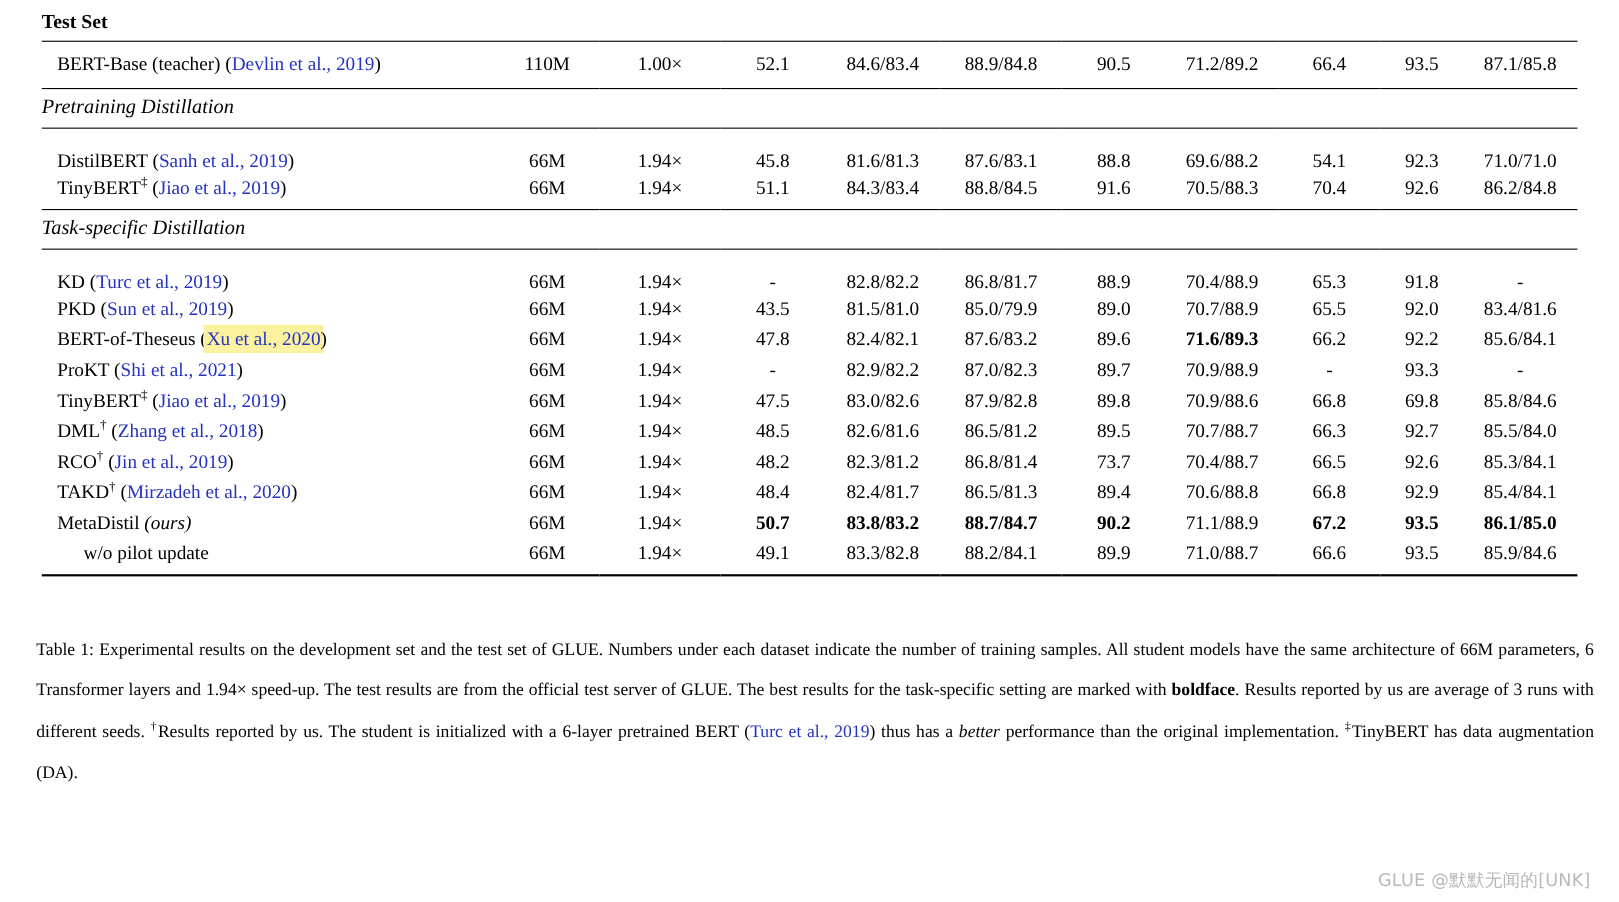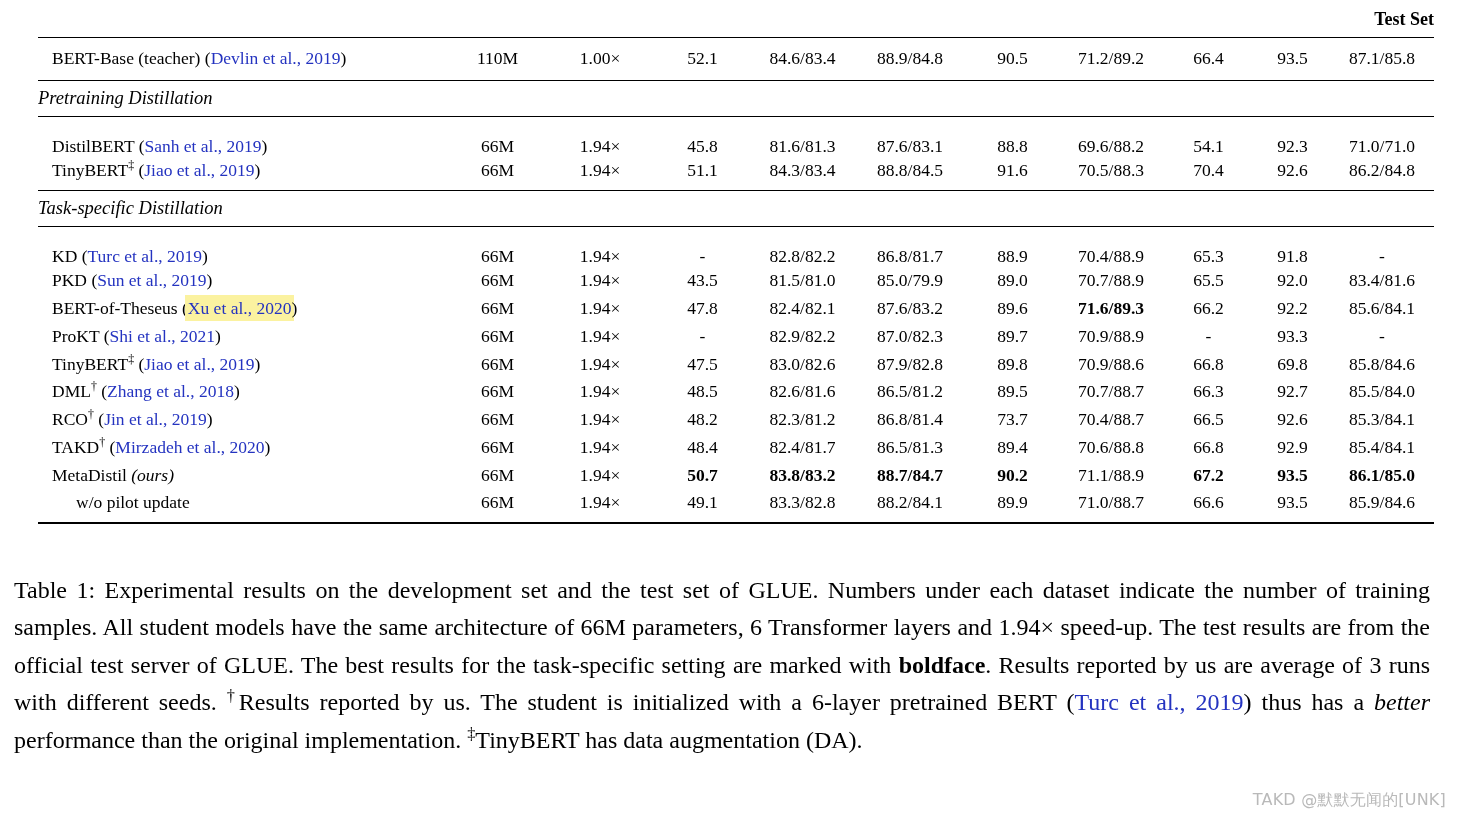--- a/index.html
+++ b/index.html
@@ -4,37 +4,37 @@
 <style>
   :root{ --link:#2433c0; --hl:#fbf2a0; --wm:#b9b9b9; }
   *{box-sizing:border-box;}
   html,body{margin:0;padding:0;}
   body{width:1472px;height:820px;background:#ffffff;color:#000;
        font-family:"Liberation Serif","DejaVu Serif",serif;overflow:hidden;position:relative;}
 
   table.results{border-collapse:collapse;table-layout:fixed;width:1396px;
                 margin:3px 0 0 38px;font-size:17.5px;border-bottom:2.5px solid #000;}
   table.results td{padding:0;vertical-align:middle;overflow:hidden;}
-  tr.head-row td{font-weight:bold;text-align:right;font-size:18px;height:34px;
+  tr.head-row td{font-weight:bold;text-align:left;font-size:18px;height:34px;
                  border-bottom:1.5px solid #000;}
   tr.teacher-row td{height:43px;}
   tr.section-row td{height:36px;font-style:italic;font-size:18.5px;
                     border-top:1.5px solid #000;border-bottom:1.5px solid #000;}
   tr.data-row td{height:27.8px;}
   tr.data-row.first td{height:33.8px;padding-top:19px;}
   tr.data-row.last td{height:33.8px;padding-bottom:6px;}
   table.results td.model-cell{text-align:left;padding-left:14px;white-space:nowrap;}
   table.results td.model-cell.indent{padding-left:38px;}
   table.results td.num{text-align:center;}
   .b{font-weight:bold;}
   .cite{color:var(--link);}
   .cite.hl{background:var(--hl);box-shadow:0 0 0 3px var(--hl);}
   sup{font-size:0.68em;line-height:0;}
 
-  .caption{width:1416px;margin:48px 0 0 14px;font-size:24px;line-height:37.5px;
+  .caption{width:1416px;margin:48px 0 0 33px;font-size:16px;line-height:37.5px;
            text-align:justify;}
   .caption .bold{font-weight:bold;}
   .caption .italic{font-style:italic;}
   .caption .link{color:var(--link);}
 
   .watermark{position:absolute;right:26px;bottom:9px;
              font-family:"DejaVu Sans","Liberation Sans",sans-serif;
              font-size:16px;color:var(--wm);letter-spacing:0.2px;}
 </style>
 </head>
@@ -231,13 +231,13 @@
         <td class="num">71.0/88.7</td>
         <td class="num">66.6</td>
         <td class="num">93.5</td>
         <td class="num">85.9/84.6</td>
       </tr>
     </tbody>
 </table>
 
 <p class="caption"><span class="normal">Table 1: Experimental results on the development set and the test set of GLUE. Numbers under each dataset indicate the number of training samples. All student models have the same architecture of 66M parameters, 6 Transformer layers and 1.94× speed-up. The test results are from the official test server of GLUE. The best results for the task-specific setting are marked with </span><span class="bold">boldface</span><span class="normal">. Results reported by us are average of 3 runs with different seeds. </span><sup>†</sup><span class="normal">Results reported by us. The student is initialized with a 6-layer pretrained BERT (</span><span class="link">Turc et al., 2019</span><span class="normal">) thus has a </span><span class="italic">better</span><span class="normal"> performance than the original implementation. </span><sup>‡</sup><span class="normal">TinyBERT has data augmentation (DA).</span></p>
 
-<div class="watermark">TAKD @默默无闻的[UNK]</div>
+<div class="watermark">GLUE @默默无闻的[UNK]</div>
 
 </body></html>

